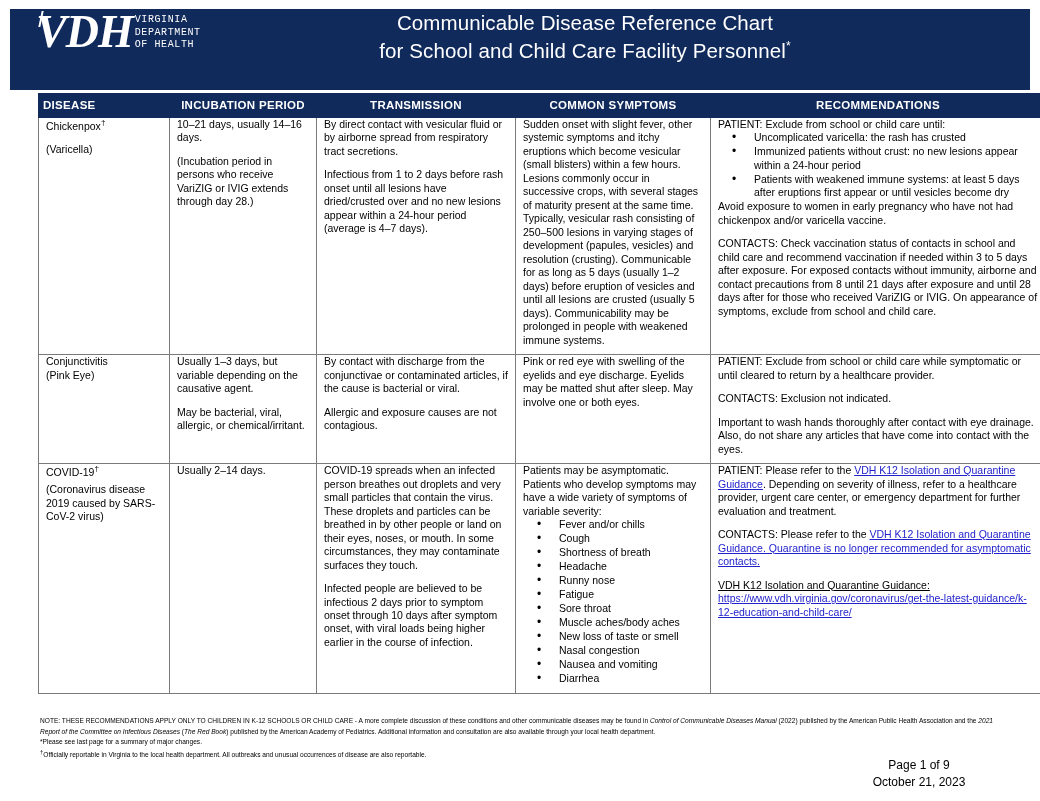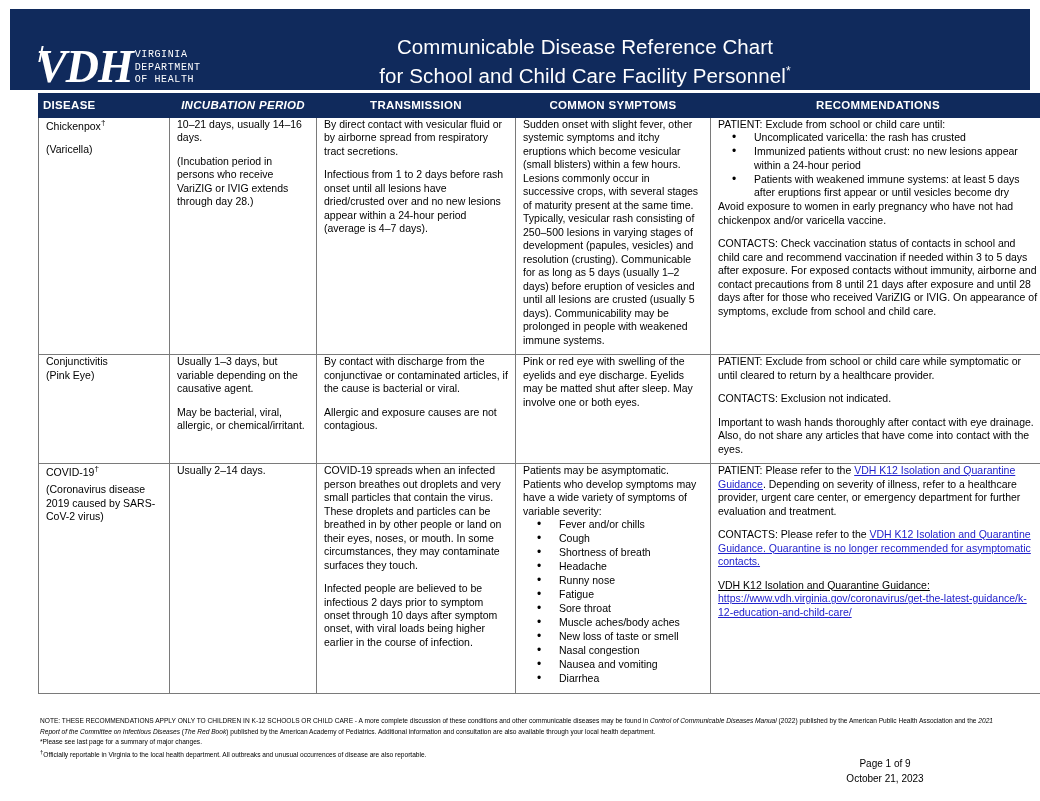--- a/index.html
+++ b/index.html
@@ -24,21 +24,21 @@
 
   
   .banner {
     position: absolute;
     left: 10px;
     top: 9px;
     width: 1020px;
     height: 81px;
     background: #102a5c;
     display: flex;
-    align-items: flex-end;
+    align-items: flex-start;
   }
   .logo-block {
     width: 250px;
     min-width: 250px;
     padding-left: 26px;
     box-sizing: border-box;
     display: flex;
     align-items: center;
   }
   .logo-vdh {
@@ -97,21 +97,21 @@
     background: #102a5c;
     color: #ffffff;
     font-size: 11.5px;
     font-weight: bold;
     letter-spacing: 0.3px;
     padding: 5px 4px 6px 4px;
     border: 1px solid #102a5c;
     height: 12px;
   }
   th.col-disease   { width: 122px; text-align: left; padding-left: 8px; }
-  th.col-incub     { width: 138px; font-style: italic; }
+  th.col-incub     { width: 138px; }
   th.col-trans     { width: 190px; }
   th.col-symp      { width: 186px; }
   th.col-recs      { width: 326px; }
 
   table.chart td {
     border: 1px solid #7a7a7a;
     vertical-align: top;
     font-size: 10.5px;
     line-height: 1.285;
     padding: 0 7px 7px 7px;
@@ -156,25 +156,25 @@
   }
   .footer .note-line { margin: 0; }
   .footer i { font-style: italic; }
   .footer .star { font-size: 6.6px; }
   .footer-dagger-line {
     margin-top: 4px;
   }
   .footer-dagger-line .sup-dag { font-size: 6px; }
   .pagebox {
     position: absolute;
-    left: 780px;
+    left: 814px;
     top: 757px;
     width: 210px;
     text-align: center;
-    font-size: 10px;
+    font-size: 12px;
     line-height: 1.45;
   }
 </style>
 </head>
 <body>
 
 <div class="page">
 
   <div class="banner">
     <div class="logo-block">

